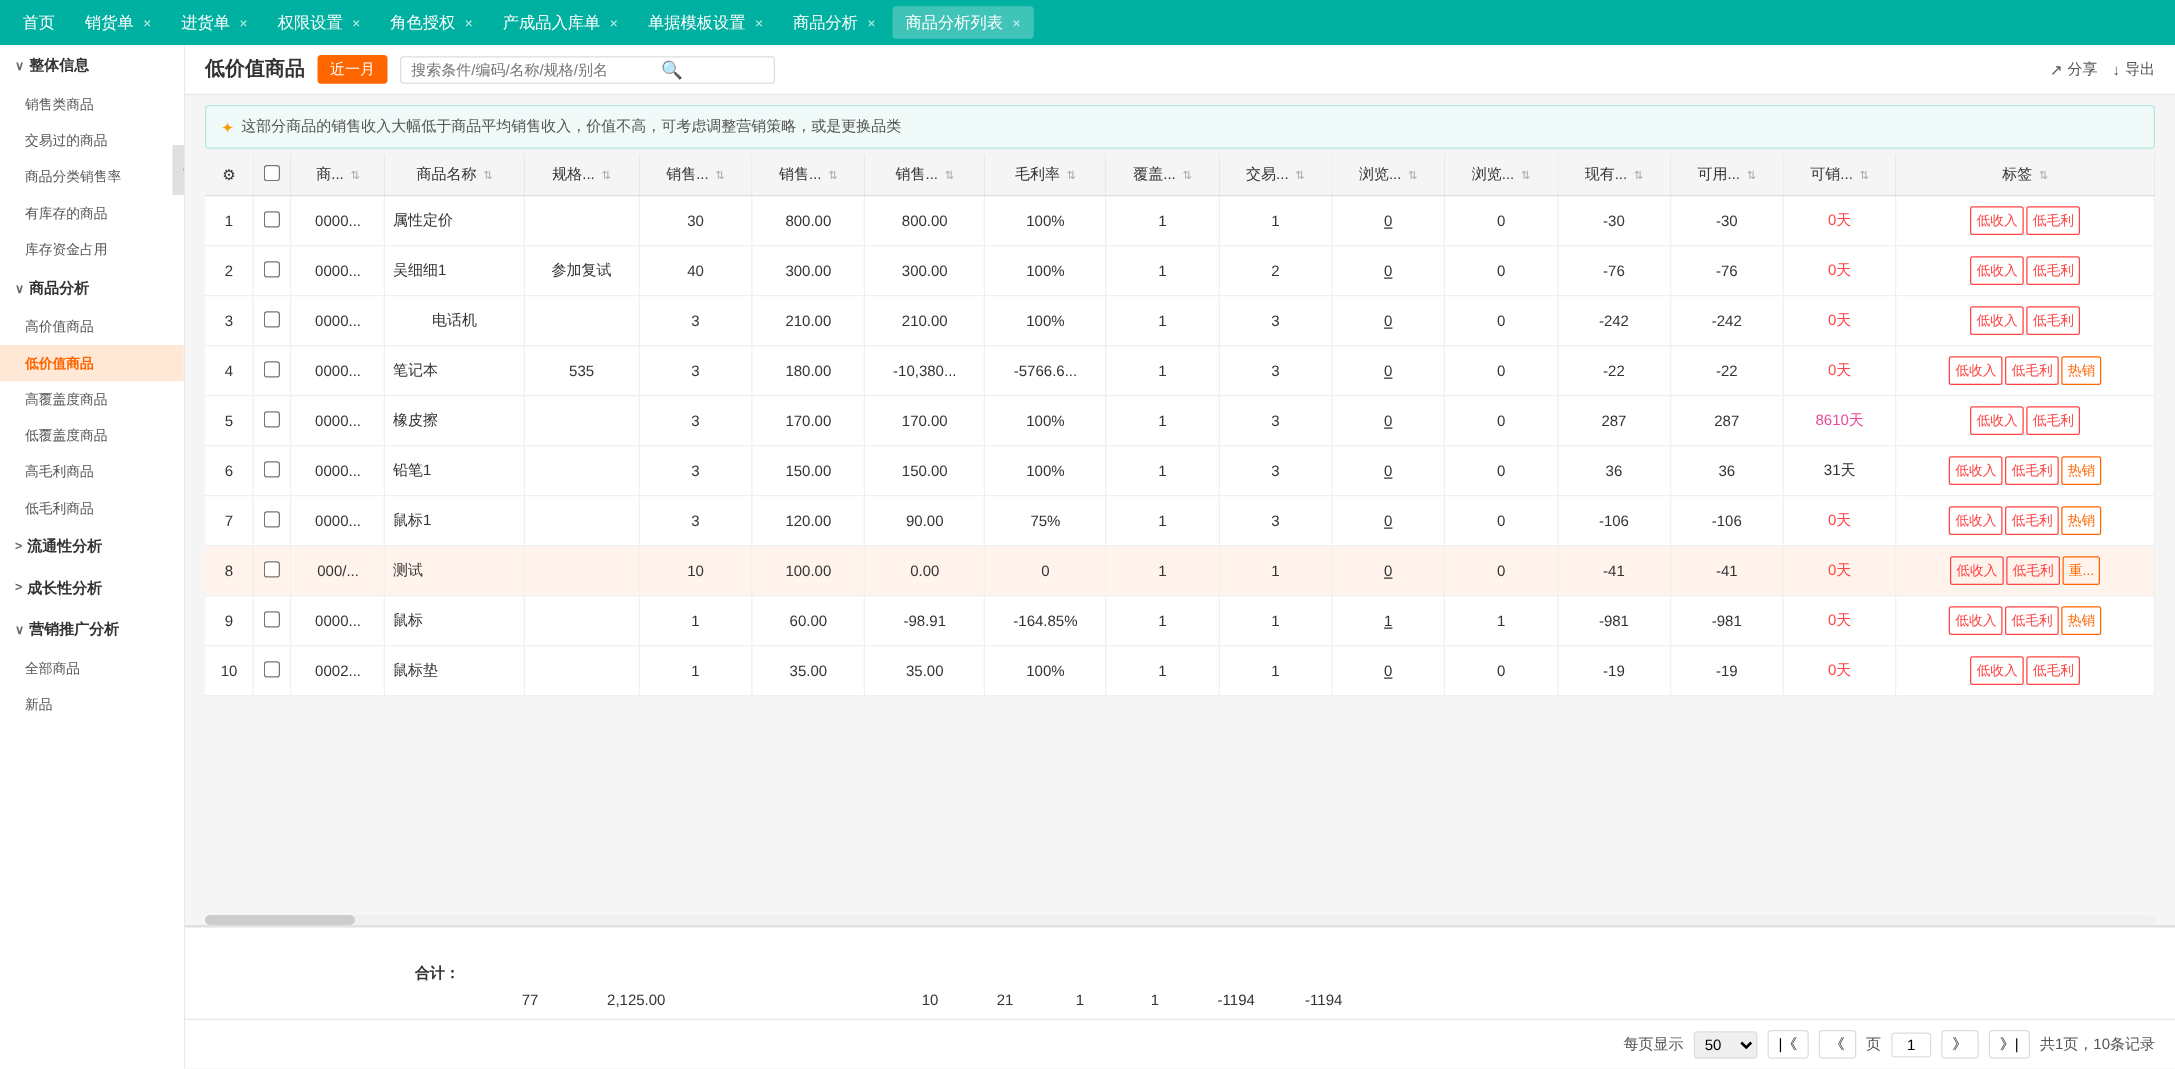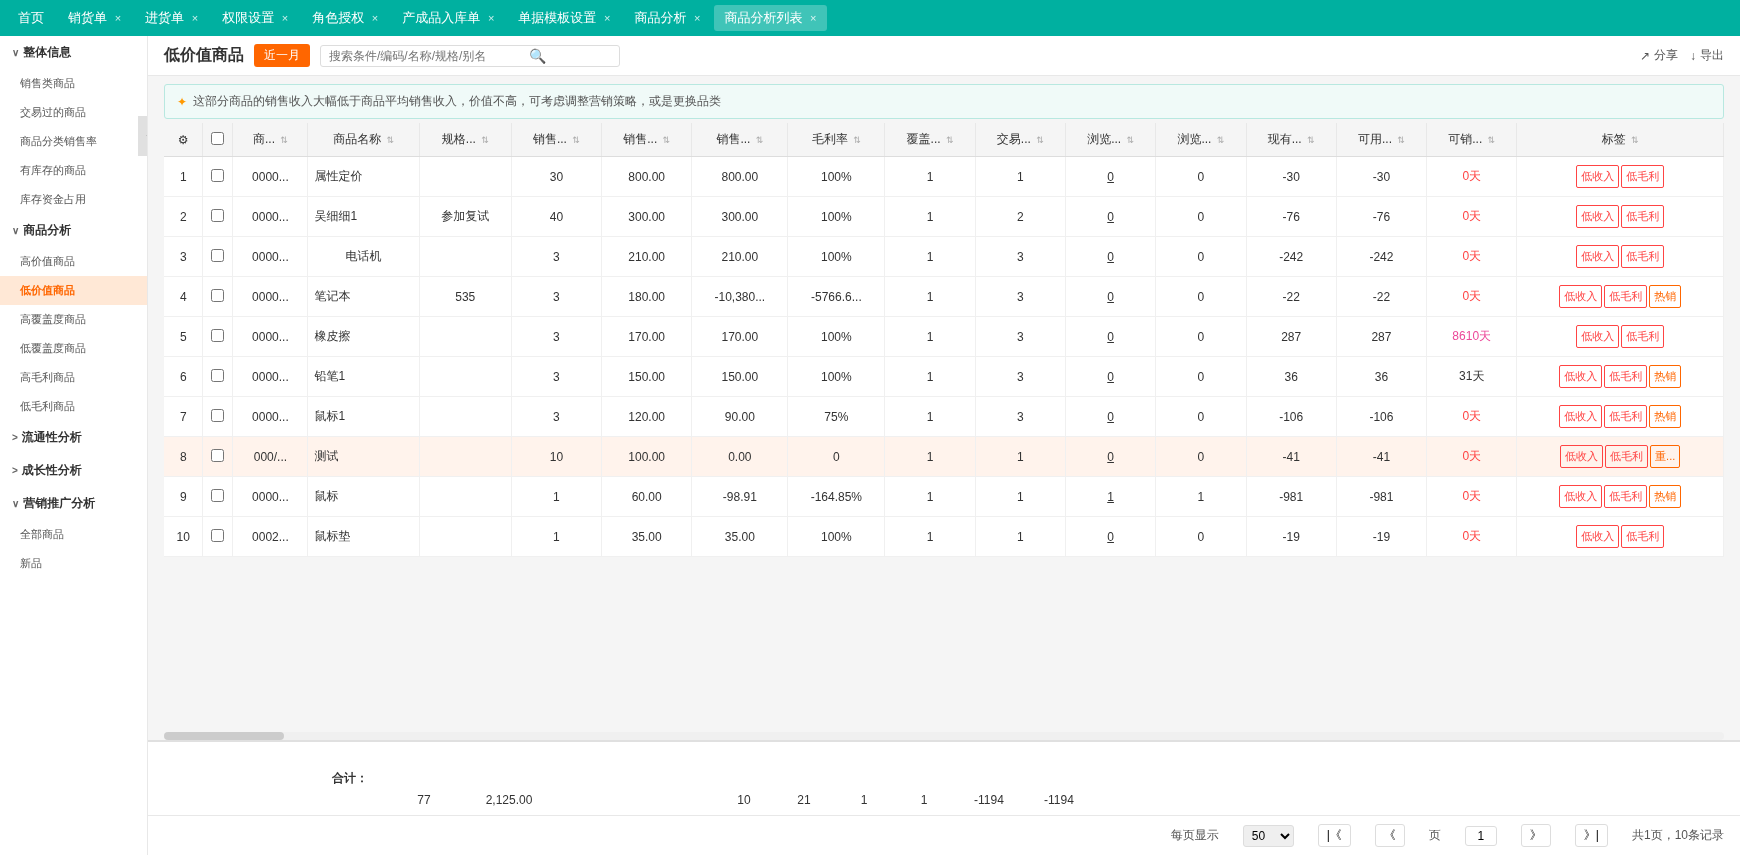--- a/index.html
+++ b/index.html
@@ -236,21 +236,21 @@
     }
 
     
     .pagination-bar {
       display: flex;
       align-items: center;
       justify-content: flex-end;
       padding: 8px 16px;
       background: #fff;
       border-top: 1px solid #e8e8e8;
-      gap: 24px;
+      gap: 8px;
       font-size: 12px;
       color: #555;
     }
     .page-size-select {
       border: 1px solid #ddd;
       border-radius: 3px;
       padding: 2px 4px;
       font-size: 12px;
     }
     .page-btn {

